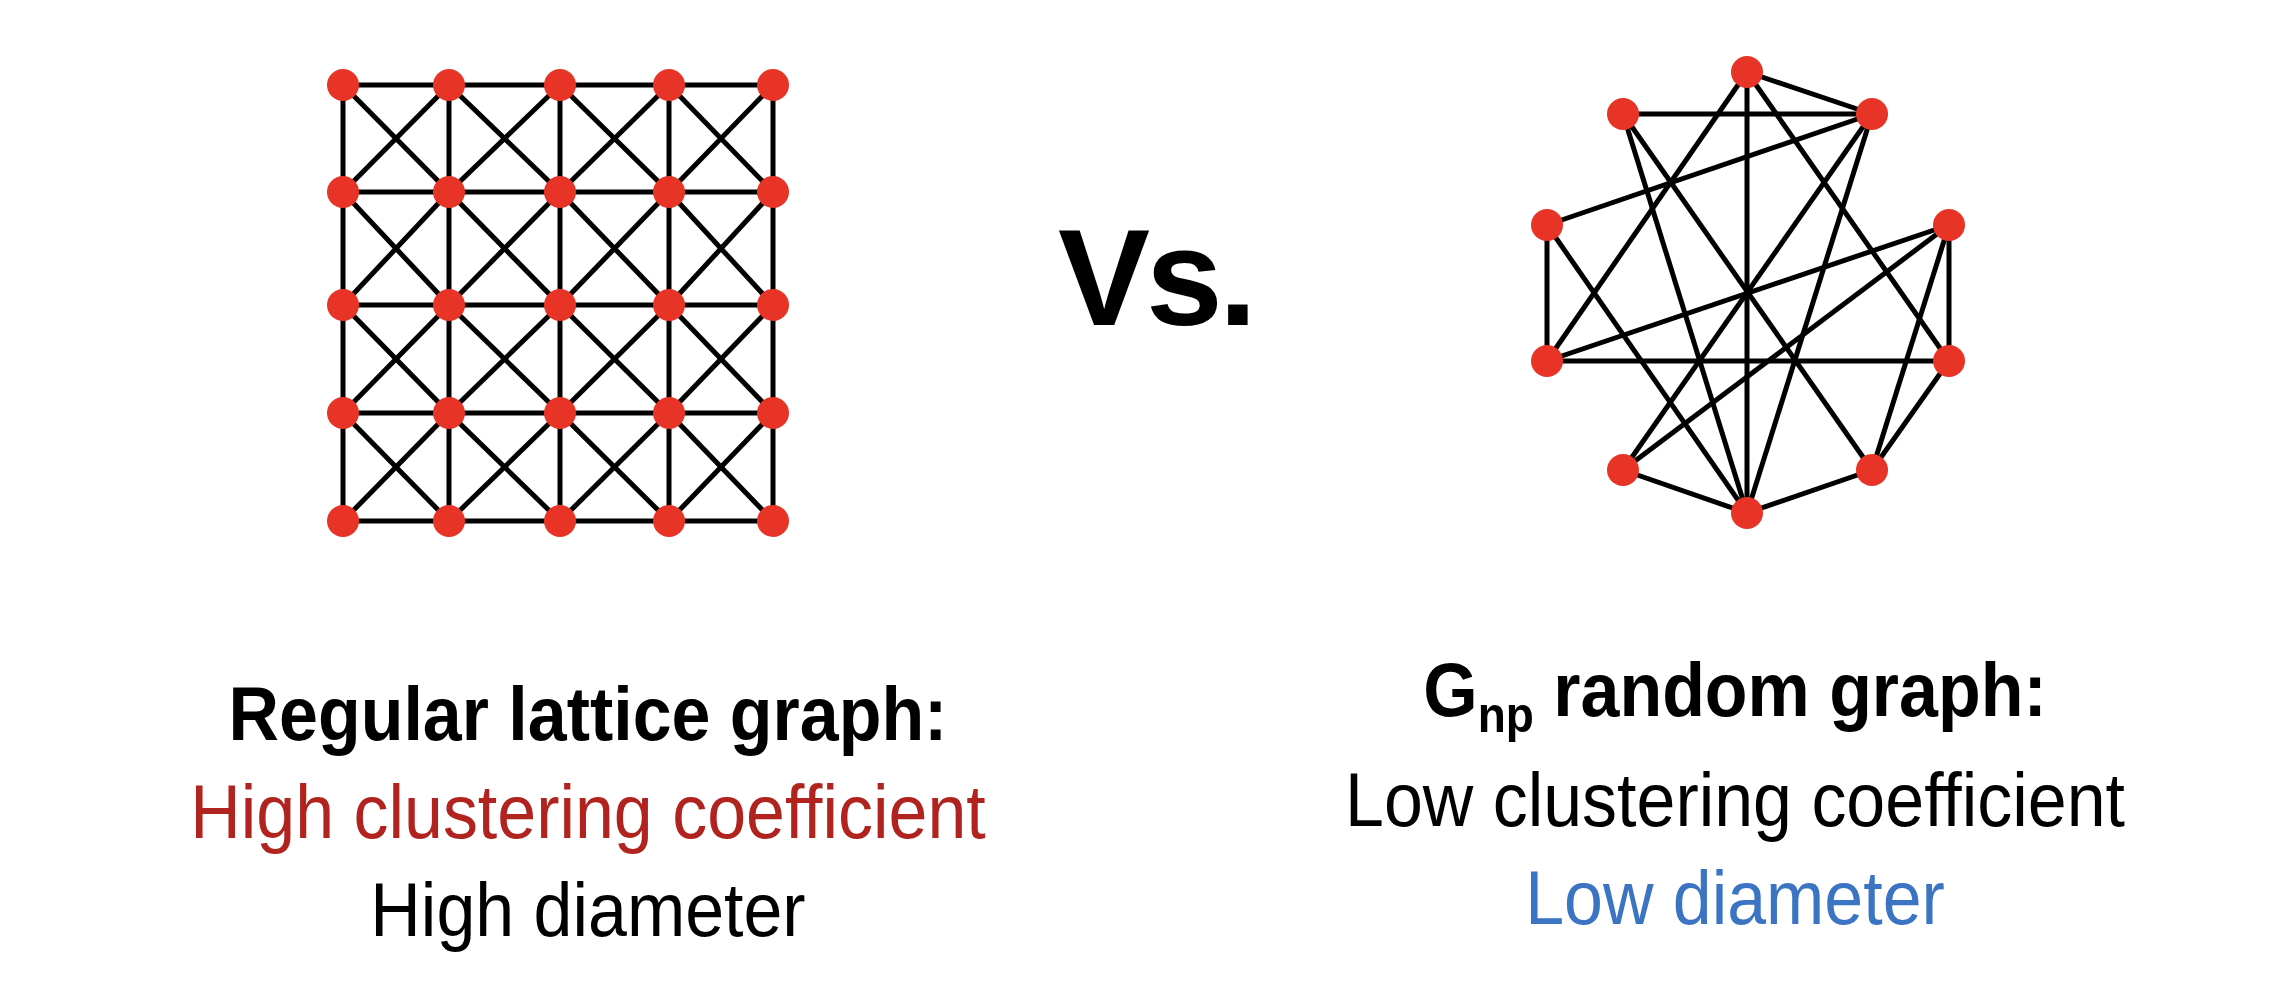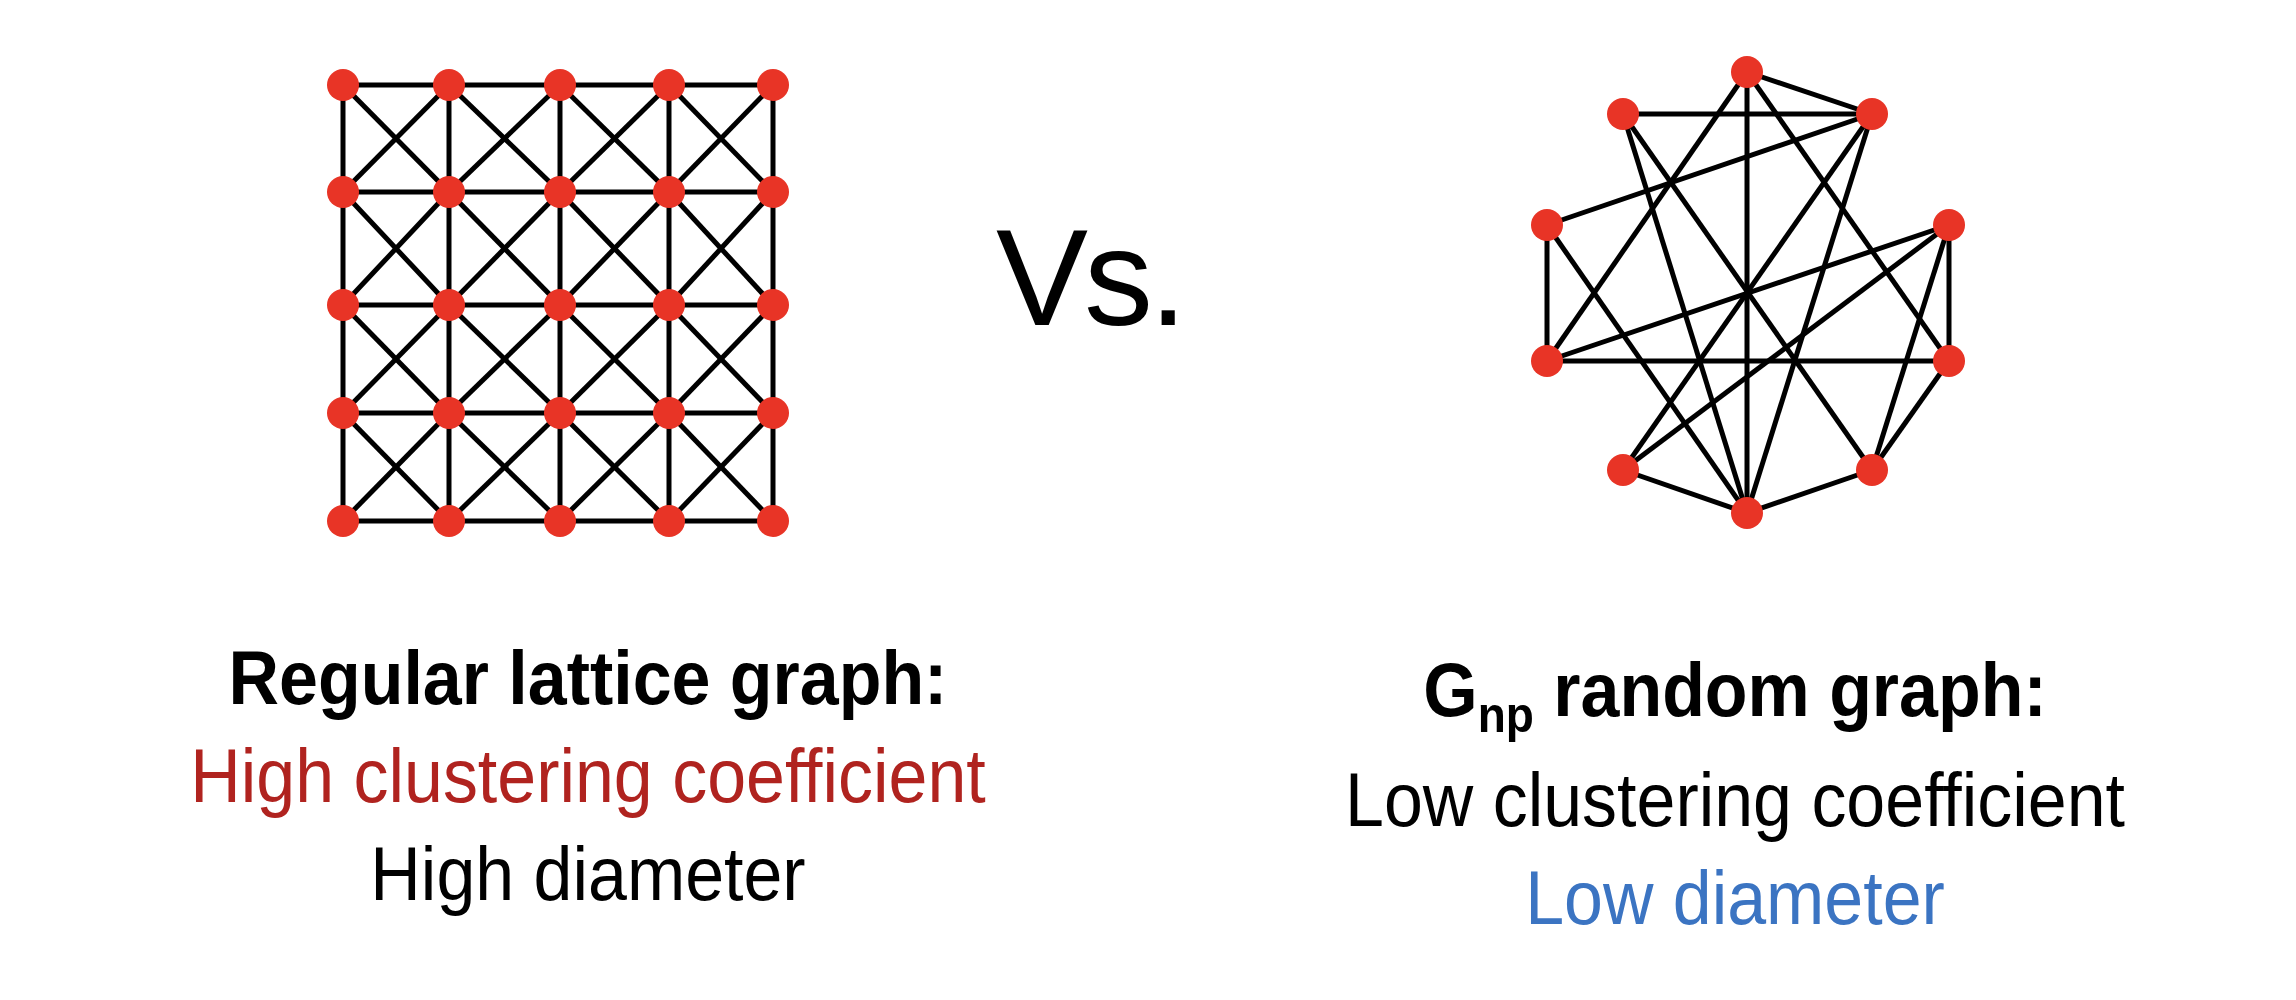--- a/index.html
+++ b/index.html
@@ -1,27 +1,27 @@
 <!DOCTYPE html>
 <html><head>
 <meta charset="utf-8">
 <style>
   html, body { margin:0; padding:0; background:#ffffff; }
   body { width:2296px; height:1000px; position:relative; overflow:hidden;
          font-family:"Liberation Sans","DejaVu Sans",sans-serif; }
   #graphs { position:absolute; left:0; top:0; width:2296px; height:1000px; }
-  .vs { position:absolute; left:996px; top:208px; font-weight:normal;
+  .vs { position:absolute; left:1058px; top:208px; font-weight:bold;
         font-size:138px; line-height:1; color:#000; letter-spacing:-4px; }
   .caption { position:absolute; width:1000px; text-align:center; line-height:1; }
   .caption .l1 { font-weight:bold; font-size:76px; color:#000; white-space:nowrap; }
   .caption .l2 { font-size:76px; margin-top:22px; white-space:nowrap; transform:scaleX(0.92); }
   .caption .l3 { font-size:76px; margin-top:22px; white-space:nowrap; transform:scaleX(0.92); }
   .caption .l1 { transform:scaleX(0.92); }
   .sub { font-size:50px; vertical-align:-16px; }
-  #cap-left { left:88px; top:640px; }
+  #cap-left { left:88px; top:676px; }
   #cap-right { left:1235px; top:640px;margin-top:12px; }
 </style>
 </head>
 <body>
 
 <svg id="graphs" xmlns="http://www.w3.org/2000/svg" width="2296" height="1000">
   <g id="lattice-edges" stroke="#000" stroke-width="5">
       <line x1="343" y1="85" x2="449" y2="85" stroke="#000000"></line>
       <line x1="343" y1="85" x2="343" y2="192" stroke="#000000"></line>
       <line x1="343" y1="85" x2="449" y2="192" stroke="#000000"></line>

